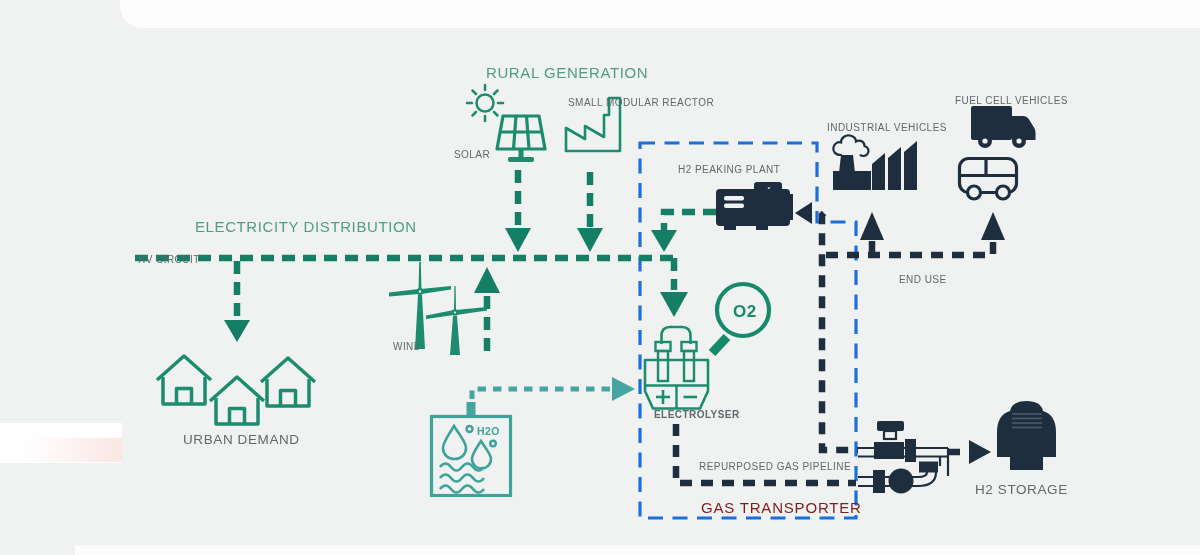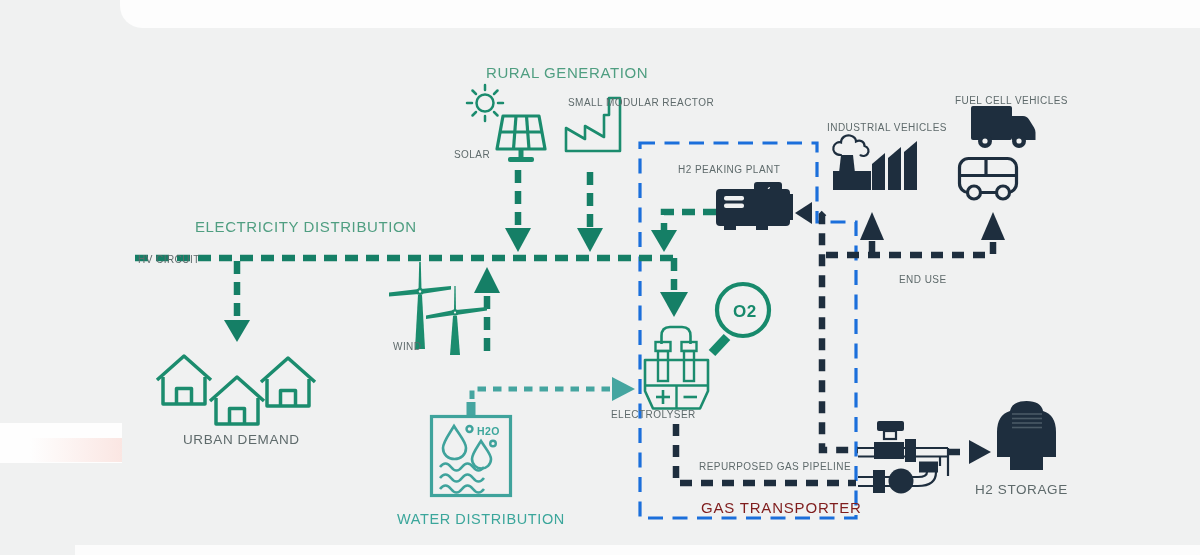--- a/index.html
+++ b/index.html
@@ -217,25 +217,24 @@
     </g>
   </svg>
 
   <div class="lbl heading" style="left:486px;top:65px;">RURAL GENERATION</div>
   <div class="lbl" style="left:557px;top:97px;margin-left:11px;">SMALL MODULAR REACTOR</div>
   <div class="lbl" style="left:454px;top:149px;">SOLAR</div>
   <div class="lbl heading" style="left:155px;top:219px;margin-left:40px;">ELECTRICITY DISTRIBUTION</div>
   <div class="lbl" style="left:138px;top:254px;">HV CIRCUIT</div>
   <div class="lbl" style="left:393px;top:341px;">WIND</div>
   <div class="lbl mid-gray" style="left:183px;top:433px;">URBAN DEMAND</div>
-  <div class="lbl teal-heading" style="left:397px;top:512px;">WATER DISTRIBUTION</div>
   <div class="lbl h2o" style="left:477px;top:426px;">H2O</div>
   <div class="lbl" style="left:678px;top:164px;">H2 PEAKING PLANT</div>
   <div class="o2" style="left:733px;top:302px;">O2</div>
-  <div class="lbl" style="left:611px;top:409px;">ELECTROLYSER</div>
+  <div class="lbl" style="left:654px;top:409px;font-weight:bold;">ELECTROLYSER</div>
   <div class="lbl" style="left:699px;top:461px;">REPURPOSED GAS PIPELINE</div>
   <div class="lbl big-gray" style="left:701px;top:500px;">GAS TRANSPORTER</div>
   <div class="lbl" style="left:827px;top:122px;">INDUSTRIAL VEHICLES</div>
   <div class="lbl" style="left:955px;top:95px;">FUEL CELL VEHICLES</div>
   <div class="lbl" style="left:899px;top:274px;">END USE</div>
   <div class="lbl mid-gray" style="left:975px;top:483px;">H2 STORAGE</div>
 
 </div>
 
 </body></html>

